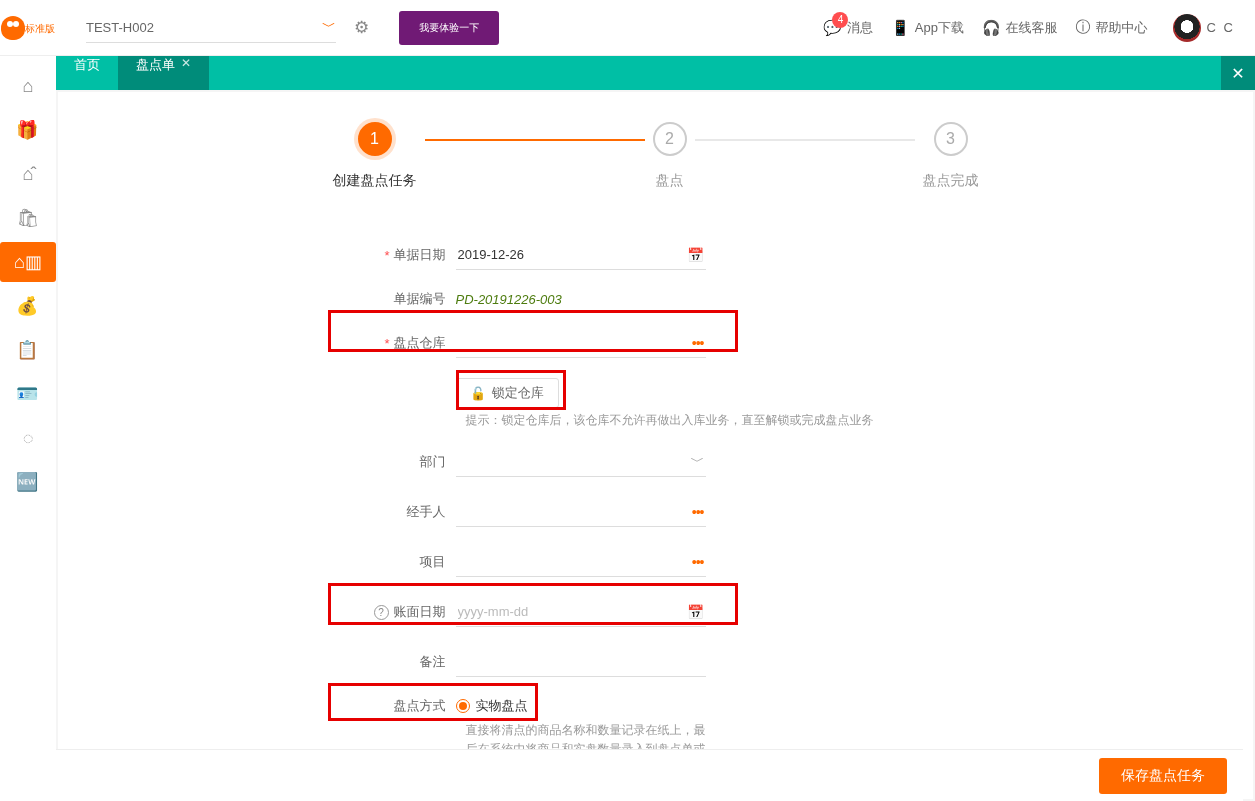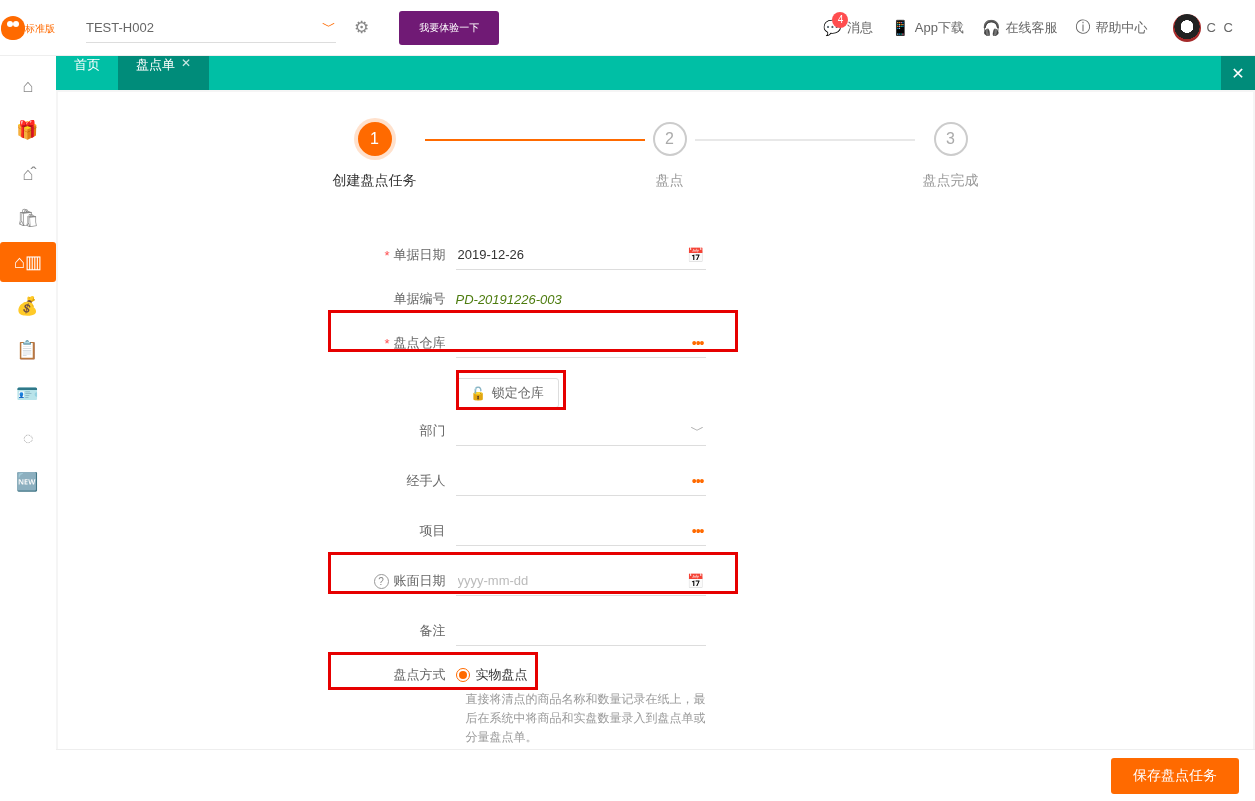--- a/index.html
+++ b/index.html
@@ -65,21 +65,21 @@
     .lock-btn .lock-i { margin-right: 5px; }
     .hint { color: #999; font-size: 12px; margin-top: 8px; }
     .hint-wrap { width: 640px; padding-left: 130px; margin-top: -12px; margin-bottom: 18px; }
     .radio-wrap { display: flex; align-items: center; }
     .radio-dot { width: 14px; height: 14px; border: 1px solid #ff6a00; border-radius: 50%; display: flex; align-items: center; justify-content: center; margin-right: 6px; }
     .radio-dot::after { content: ""; width: 8px; height: 8px; background: #ff6a00; border-radius: 50%; }
     .desc { color: #999; font-size: 12px; line-height: 1.6; width: 250px; }
     .highlight-box { position: absolute; border: 3px solid #e60000; pointer-events: none; }
     
     
-    .footer { position: absolute; left: 56px; right: 0; bottom: 0; height: 52px; background: #fff; border-top: 1px solid #eee; display: flex; align-items: center; justify-content: flex-end; padding: 0 16px; }
+    .footer { position: absolute; left: 56px; right: 12px; bottom: 0; height: 52px; background: #fff; border-top: 1px solid #eee; display: flex; align-items: center; justify-content: flex-end; padding: 0 16px; }
     .save-btn { height: 36px; padding: 0 22px; background: #ff6a00; color: #fff; border: none; border-radius: 3px; font-size: 14px; cursor: pointer; }
     
     
     .content-inner::-webkit-scrollbar { width: 14px; }
     .content-inner::-webkit-scrollbar-track { background: #f1f1f1; }
     .content-inner::-webkit-scrollbar-thumb { background: #c1c1c1; border-radius: 2px; }
   </style>
 </head>
 <body>
 
@@ -191,20 +191,23 @@
       </div>
 
       <div class="form-row" style="margin-bottom:8px; position:relative;">
         <div class="highlight-box" style="left:120px; top:-8px; width:110px; height:40px;"></div>
         <div class="form-label"></div>
         <button class="lock-btn">
           <span class="lock-i">🔓</span>
           <span>锁定仓库</span>
         </button>
       </div>
+      <div class="hint-wrap">
+        <div class="hint">提示：锁定仓库后，该仓库不允许再做出入库业务，直至解锁或完成盘点业务</div>
+      </div>
 
       <div class="form-row">
         <div class="form-label">部门</div>
         <div class="form-control">
           <input type="text" style="">
           <span class="ctrl-icon gray">﹀</span>
         </div>
       </div>
 
       <div class="form-row">

